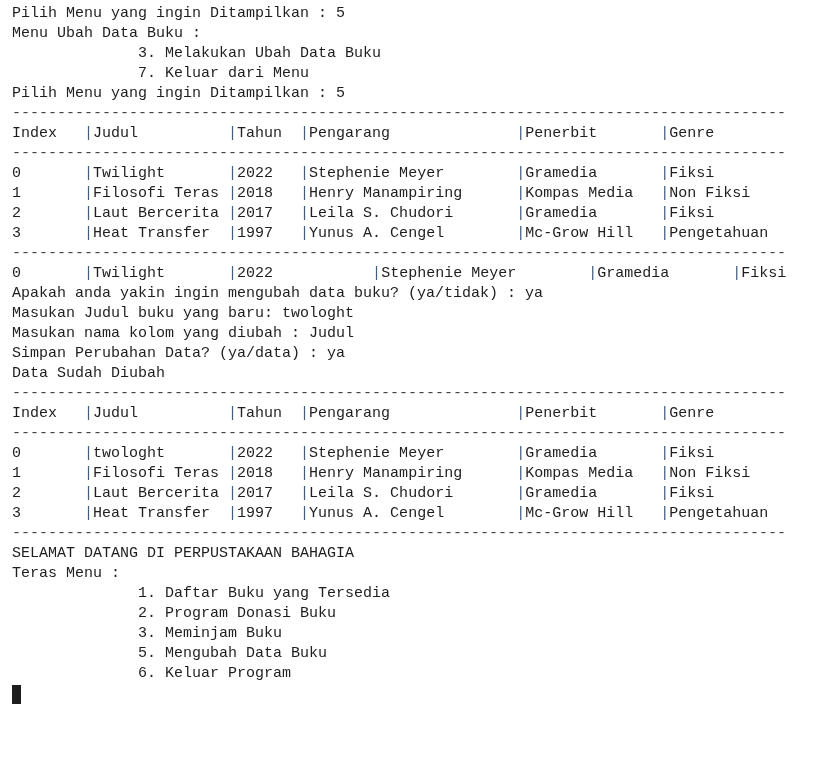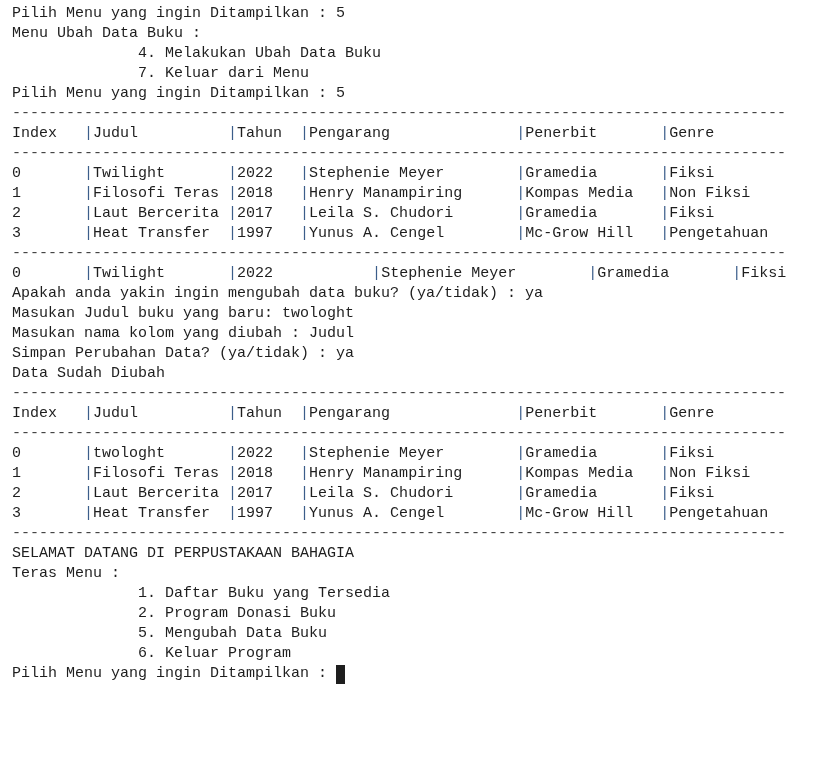--- a/index.html
+++ b/index.html
@@ -43,55 +43,56 @@
   }
 </style>
 </head>
 <body>
 
 <div id="terminal">
   <div class="line">             6. Keluar Program</div>
 
   <div class="line">Pilih Menu yang ingin Ditampilkan : 5</div>
   <div class="line">Menu Ubah Data Buku :</div>
-  <div class="line">              4. Melakukan Ubah Data Buku</div>
+  <div class="line">              3. Melakukan Ubah Data Buku</div>
   <div class="line">              7. Keluar dari Menu</div>
   <div class="line">Pilih Menu yang ingin Ditampilkan : 5</div>
 
   <div>
       <div class="line"><span class="dash">--------------------------------------------------------------------------------------</span></div>
       <div class="line"><span>Index   </span><span class="pipe">|</span><span>Judul          </span><span class="pipe">|</span><span>Tahun  </span><span class="pipe">|</span><span>Pengarang              </span><span class="pipe">|</span><span>Penerbit       </span><span class="pipe">|</span><span>Genre        </span></div>
       <div class="line"><span class="dash">--------------------------------------------------------------------------------------</span></div>
       <div class="line"><span>0       </span><span class="pipe">|</span><span>Twilight       </span><span class="pipe">|</span><span>2022   </span><span class="pipe">|</span><span>Stephenie Meyer        </span><span class="pipe">|</span><span>Gramedia       </span><span class="pipe">|</span><span>Fiksi        </span></div>
       <div class="line"><span>1       </span><span class="pipe">|</span><span>Filosofi Teras </span><span class="pipe">|</span><span>2018   </span><span class="pipe">|</span><span>Henry Manampiring      </span><span class="pipe">|</span><span>Kompas Media   </span><span class="pipe">|</span><span>Non Fiksi    </span></div>
       <div class="line"><span>2       </span><span class="pipe">|</span><span>Laut Bercerita </span><span class="pipe">|</span><span>2017   </span><span class="pipe">|</span><span>Leila S. Chudori       </span><span class="pipe">|</span><span>Gramedia       </span><span class="pipe">|</span><span>Fiksi        </span></div>
       <div class="line"><span>3       </span><span class="pipe">|</span><span>Heat Transfer  </span><span class="pipe">|</span><span>1997   </span><span class="pipe">|</span><span>Yunus A. Cengel        </span><span class="pipe">|</span><span>Mc-Grow Hill   </span><span class="pipe">|</span><span>Pengetahuan  </span></div>
       <div class="line"><span class="dash">--------------------------------------------------------------------------------------</span></div>
     </div>
 
   <div class="line" id="selected-record"><span>0       </span><span class="pipe">|</span><span>Twilight       </span><span class="pipe">|</span><span>2022           </span><span class="pipe">|</span><span>Stephenie Meyer        </span><span class="pipe">|</span><span>Gramedia       </span><span class="pipe">|</span><span>Fiksi        </span></div>
 
   <div class="line">Apakah anda yakin ingin mengubah data buku? (ya/tidak) : ya</div>
   <div class="line">Masukan Judul buku yang baru: twologht</div>
   <div class="line">Masukan nama kolom yang diubah : Judul</div>
-  <div class="line">Simpan Perubahan Data? (ya/tidak) : ya</div>
+  <div class="line">Simpan Perubahan Data? (ya/data) : ya</div>
   <div class="line">Data Sudah Diubah</div>
 
   <div>
       <div class="line"><span class="dash">--------------------------------------------------------------------------------------</span></div>
       <div class="line"><span>Index   </span><span class="pipe">|</span><span>Judul          </span><span class="pipe">|</span><span>Tahun  </span><span class="pipe">|</span><span>Pengarang              </span><span class="pipe">|</span><span>Penerbit       </span><span class="pipe">|</span><span>Genre        </span></div>
       <div class="line"><span class="dash">--------------------------------------------------------------------------------------</span></div>
       <div class="line"><span>0       </span><span class="pipe">|</span><span>twologht       </span><span class="pipe">|</span><span>2022   </span><span class="pipe">|</span><span>Stephenie Meyer        </span><span class="pipe">|</span><span>Gramedia       </span><span class="pipe">|</span><span>Fiksi        </span></div>
       <div class="line"><span>1       </span><span class="pipe">|</span><span>Filosofi Teras </span><span class="pipe">|</span><span>2018   </span><span class="pipe">|</span><span>Henry Manampiring      </span><span class="pipe">|</span><span>Kompas Media   </span><span class="pipe">|</span><span>Non Fiksi    </span></div>
       <div class="line"><span>2       </span><span class="pipe">|</span><span>Laut Bercerita </span><span class="pipe">|</span><span>2017   </span><span class="pipe">|</span><span>Leila S. Chudori       </span><span class="pipe">|</span><span>Gramedia       </span><span class="pipe">|</span><span>Fiksi        </span></div>
       <div class="line"><span>3       </span><span class="pipe">|</span><span>Heat Transfer  </span><span class="pipe">|</span><span>1997   </span><span class="pipe">|</span><span>Yunus A. Cengel        </span><span class="pipe">|</span><span>Mc-Grow Hill   </span><span class="pipe">|</span><span>Pengetahuan  </span></div>
       <div class="line"><span class="dash">--------------------------------------------------------------------------------------</span></div>
     </div>
 
   <div class="line">SELAMAT DATANG DI PERPUSTAKAAN BAHAGIA</div>
   <div class="line">Teras Menu :</div>
   <div class="line">              1. Daftar Buku yang Tersedia</div>
   <div class="line">              2. Program Donasi Buku</div>
+  <div class="line">              3. Meminjam Buku</div>
   <div class="line">              5. Mengubah Data Buku</div>
   <div class="line">              6. Keluar Program</div>
 
-  <div class="line"><span>Pilih Menu yang ingin Ditampilkan : </span><span class="cursor"></span></div>
+  <div class="line"><span class="cursor"></span></div>
 </div>
 
 </body></html>

